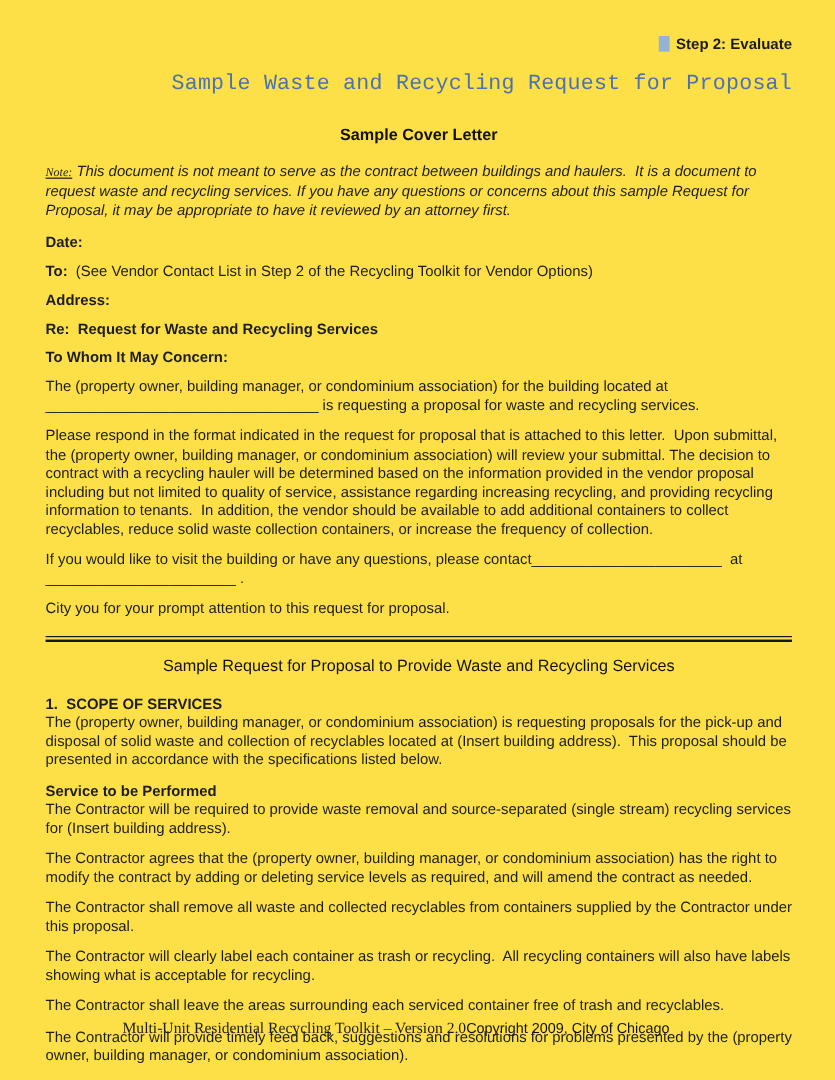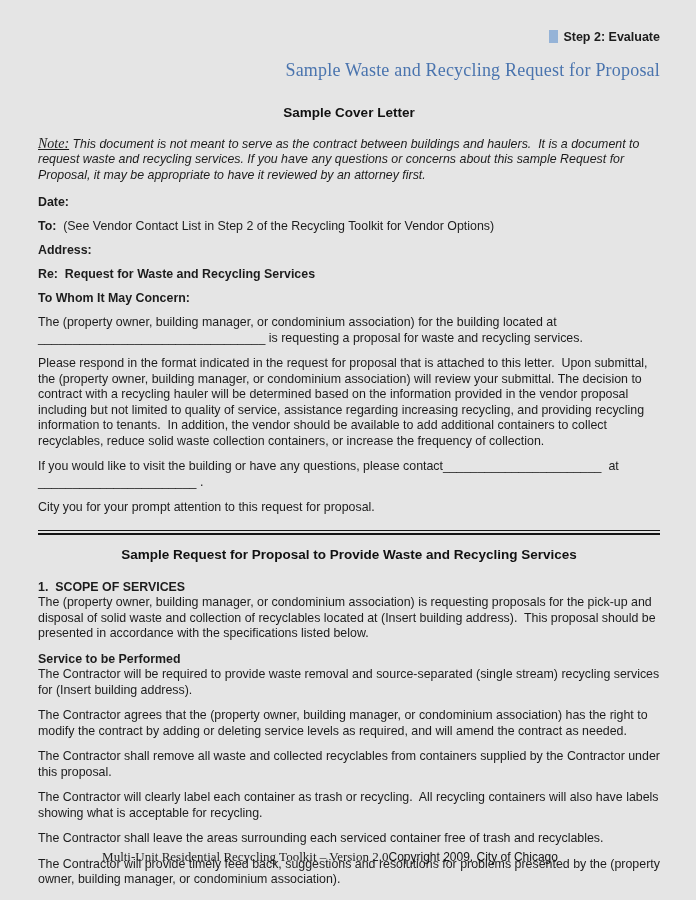--- a/index.html
+++ b/index.html
@@ -1,21 +1,21 @@
 <!DOCTYPE html>
 <html><head>
 <meta charset="utf-8">
 <style>
   html, body { margin: 0; padding: 0; background: #ffffff; }
   .page {
     position: relative;
     width: 696px;
     height: 900px;
     box-sizing: border-box;
-    background: #e5e5e5;
+    background: #fde047;
     padding: 30px 36px 0 38px;
     font-family: "Liberation Sans", sans-serif;
     font-size: 12.4px;
     line-height: 15.5px;
     color: #1c1c1c;
     overflow: hidden;
   }
   .step-row {
     text-align: right;
     font-size: 12.5px;
@@ -24,21 +24,21 @@
   }
   .step-square {
     display: inline-block;
     width: 9px;
     height: 13px;
     background: #95b3d7;
     vertical-align: -2px;
     margin-right: 5px;
   }
   .doc-title {
-    font-family: Liberation Serif, serif;
+    font-family: Liberation Mono, monospace;
     font-weight: normal;
     font-size: 18px;
     line-height: 22px;
     color: #4a74ae;
     text-align: right;
     letter-spacing: 0.2px;
     margin: 13px 0 0 0;
   }
   .center-head {
     text-align: center;
@@ -48,21 +48,21 @@
     margin: 23px 0 15px 0;
     color: #111;
   }
   .note {
     margin: 12px 0 0 0;
     font-style: italic;
     white-space: pre-wrap;
   }
   .note-label {
     font-family: "Liberation Serif", serif;
-    font-size: 14px;
+    font-size: 10px;
     text-decoration: underline;
   }
   .field {
     margin: 0 0 8.5px 0;
     white-space: pre-wrap;
   }
   .field .lbl { font-weight: bold; }
   .field.first { margin-top: 12px; }
   .para {
     margin: 0 0 10px 0;
@@ -72,21 +72,21 @@
   .rule {
     height: 2px;
     border-top: 1px solid #161616;
     border-bottom: 2px solid #161616;
     margin: 14px 0 0 0;
   }
   .rfp-head {
     text-align: center;
     font-size: 13.5px;
     line-height: 17px;
-    font-weight: bold;
+    font-weight: normal;
     margin: 11px 0 17px 0;
     color: #111;
   }
   .subhead {
     font-weight: bold;
     margin: 0;
     white-space: pre-wrap;
   }
   .footer {
     position: absolute;

